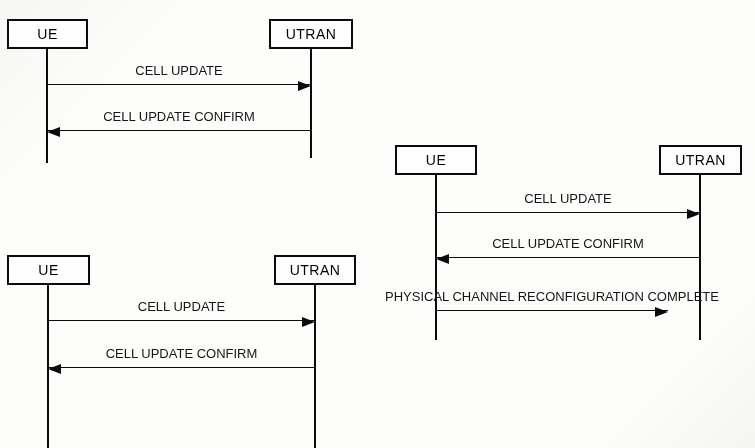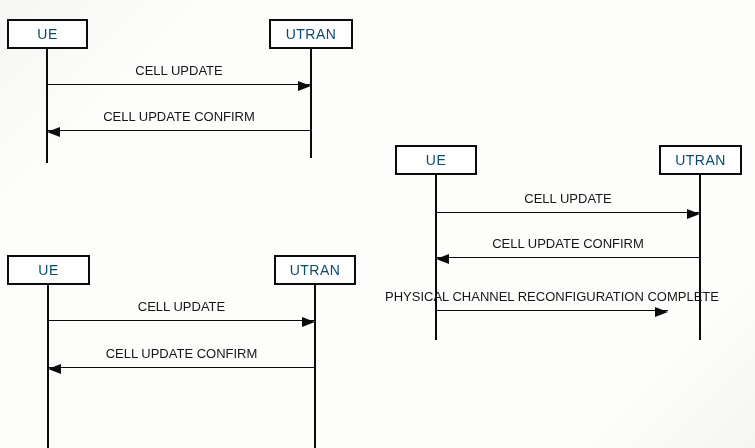--- a/index.html
+++ b/index.html
@@ -14,21 +14,21 @@
     width: 755px; height: 448px;
     background: linear-gradient(135deg, #f6f6f4 0%, #fdfdfc 18%, #fdfdfc 85%, #f5f5f3 100%);
   }
   .diagram { position: absolute; inset: 0; }
   .actor-box {
     position: absolute;
     box-sizing: border-box;
     border: 2px solid #0b0b0b;
     background: #fefefe;
     display: flex; align-items: center; justify-content: center;
-    font-size: 14px; color: #0c4a6e;
+    font-size: 14px; color: #000000;
     letter-spacing: 0.5px;
   }
   .lifeline {
     position: absolute;
     width: 2px;
     background: #0b0b0b;
   }
   .msg { position: absolute; }
   .msg-label {
     position: relative;

